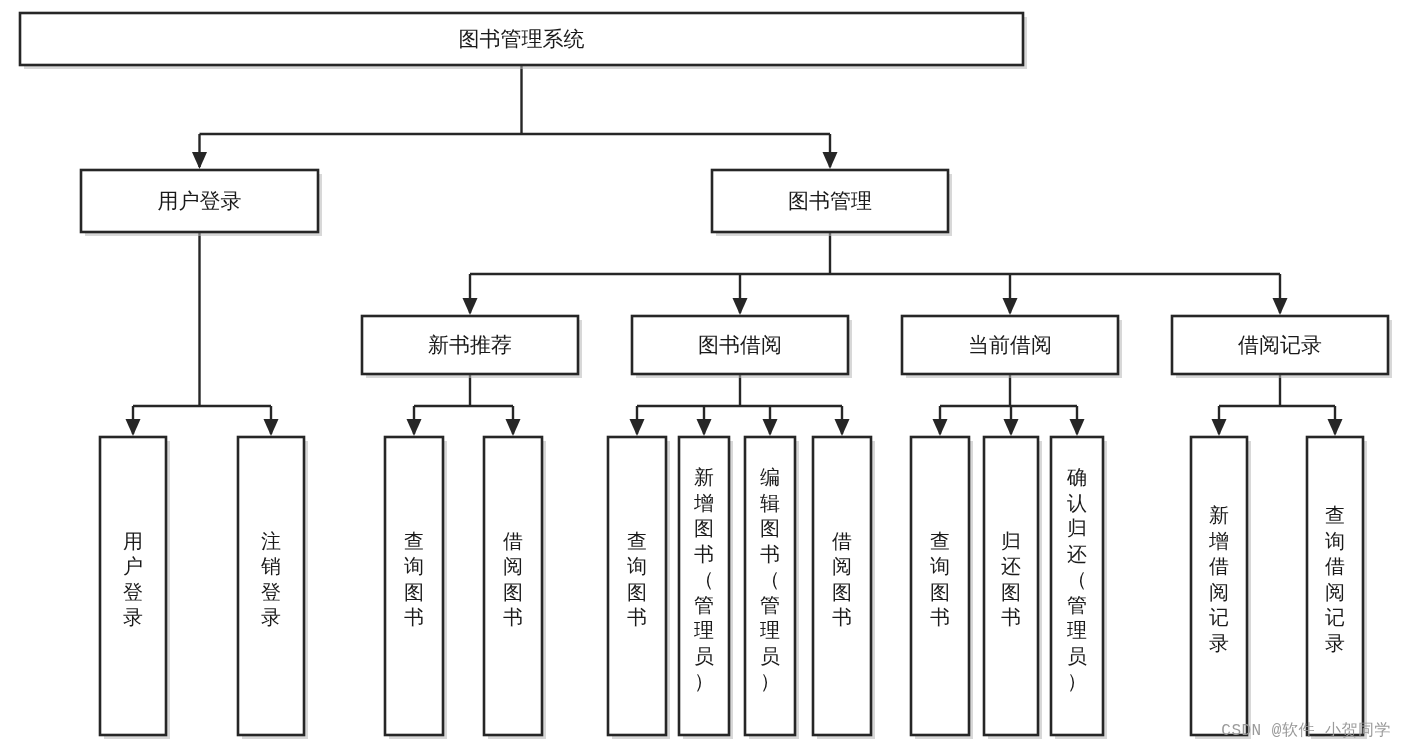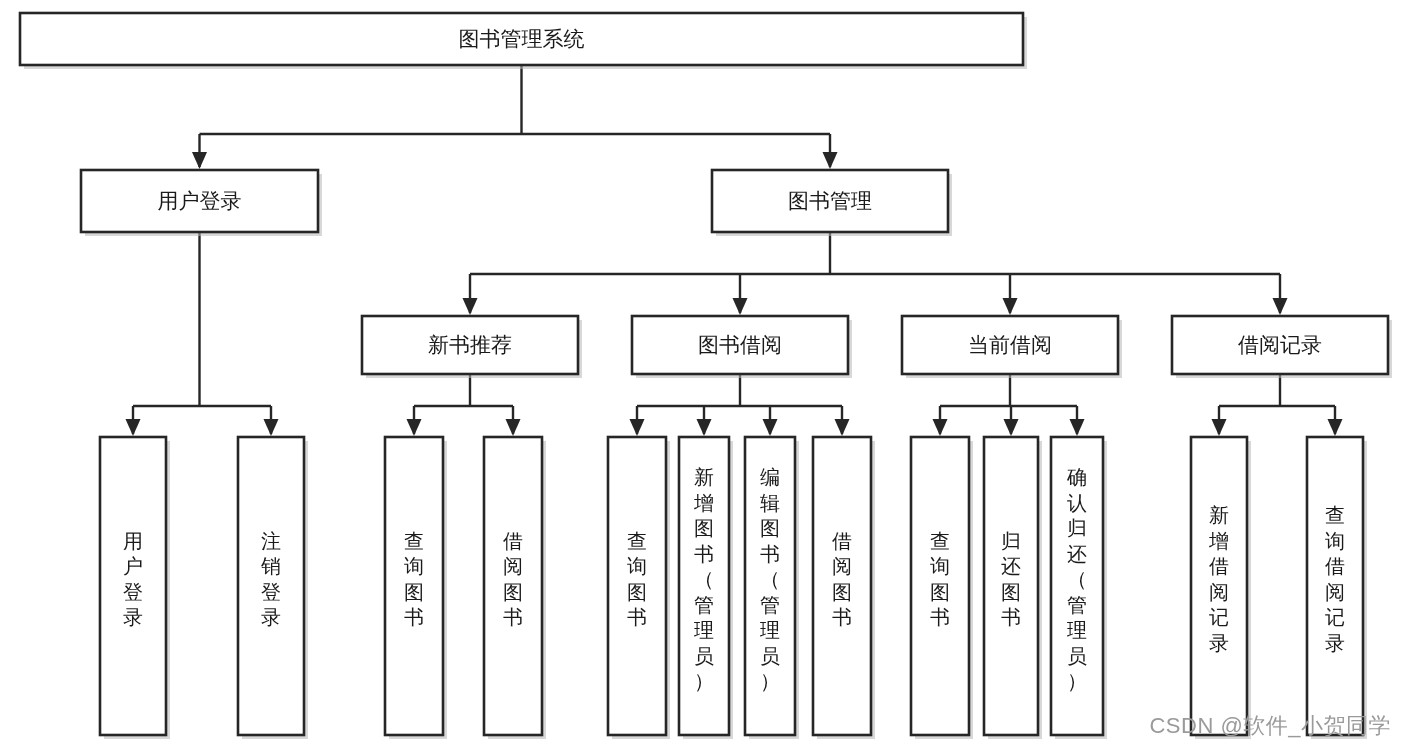--- a/index.html
+++ b/index.html
@@ -53,22 +53,22 @@
     fill: none;
   }
   .arrow-head {
     fill: #262626;
     stroke: none;
   }
   .watermark {
     position: absolute;
     right: 14px;
     bottom: 6px;
-    font-family: Liberation Sans, sans-serif;
-    font-size: 22px;
+    font-family: Liberation Mono, monospace;
+    font-size: 16px;
     color: #9a9a9a;
     white-space: nowrap;
     letter-spacing: 0.5px;
   }
 </style>
 </head>
 <body>
 
 <div id="diagram-root">
   <svg class="chart-svg" viewBox="0 0 1405 747" xmlns="http://www.w3.org/2000/svg">

